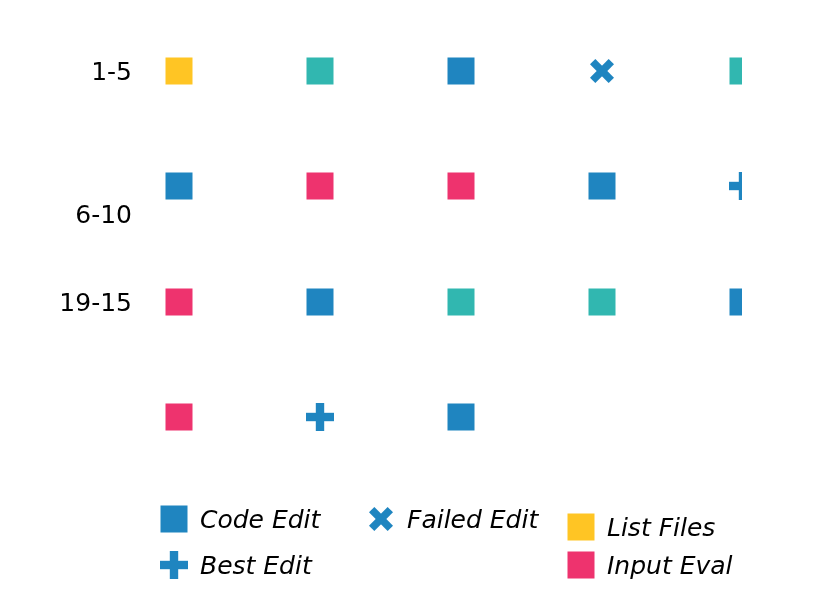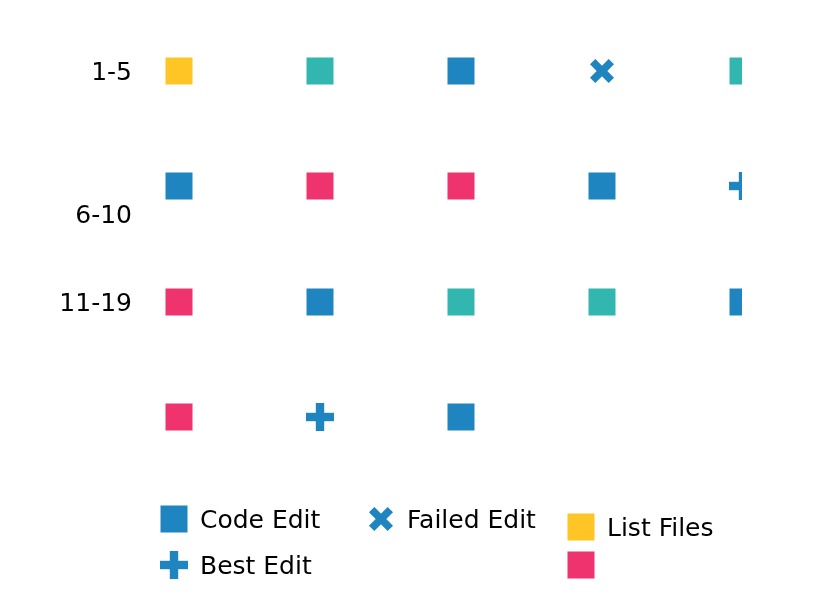--- a/index.html
+++ b/index.html
@@ -43,20 +43,21 @@
   }
   .marker svg { display: block; overflow: visible; }
 
   
   #legend {
     position: absolute;
     left: 160px;
     top: 497px;
     width: 620px;
     height: 95px;
+    font-style: italic;
   }
   .legend-entry {
     position: absolute;
     display: flex;
     align-items: center;
     height: 44px;
   }
   .legend-marker {
     width: 28px;
     height: 28px;
@@ -126,21 +127,21 @@
         <svg width="28" height="28" viewBox="0 0 28 28">
           <rect x="0.5" y="0.5" width="27" height="27" fill="#1f85c0"></rect>
         </svg>
       </div>
       <div class="marker" title="Best Edit" style="left: 743px; top: 186px;">
         <svg width="28" height="28" viewBox="0 0 28 28">
           <rect x="0" y="9.8" width="28" height="8.4" fill="#1f85c0"></rect>
           <rect x="9.8" y="0" width="8.4" height="28" fill="#1f85c0"></rect>
         </svg>
       </div>
-      <div class="row-label" style="top: 302px; right: 693px;">11-19</div>
+      <div class="row-label" style="top: 302px; right: 693px;">19-15</div>
       <div class="marker" title="Input Eval" style="left: 179px; top: 302px;">
         <svg width="28" height="28" viewBox="0 0 28 28">
           <rect x="0.5" y="0.5" width="27" height="27" fill="#ee336e"></rect>
         </svg>
       </div>
       <div class="marker" title="Code Edit" style="left: 320px; top: 302px;">
         <svg width="28" height="28" viewBox="0 0 28 28">
           <rect x="0.5" y="0.5" width="27" height="27" fill="#1f85c0"></rect>
         </svg>
       </div>
@@ -213,16 +214,17 @@
           </svg>
         </span>
         <span class="legend-label">Best Edit</span>
       </div>
       <div class="legend-entry" style="left: 407px; top: 46px;">
         <span class="legend-marker">
           <svg width="28" height="28" viewBox="0 0 28 28">
             <rect x="0.5" y="0.5" width="27" height="27" fill="#ee336e"></rect>
           </svg>
         </span>
+        <span class="legend-label">Input Eval</span>
       </div>
     </div>
 
 </div>
 
 </body></html>

